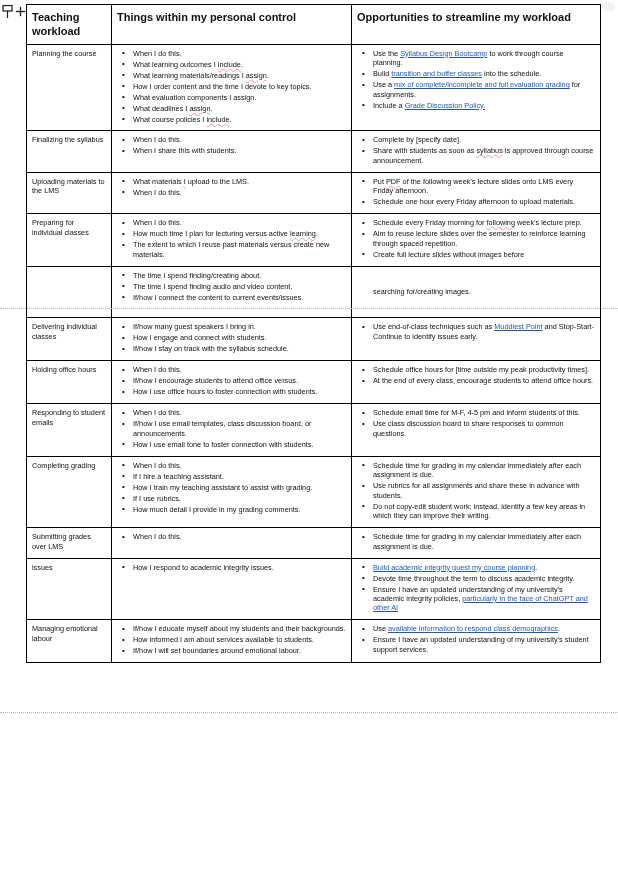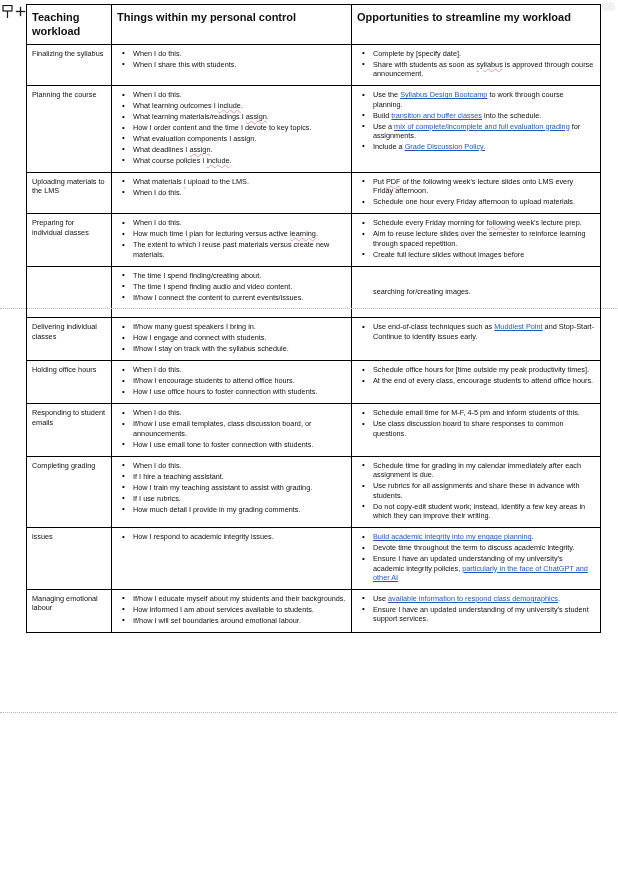--- a/index.html
+++ b/index.html
@@ -159,38 +159,20 @@
     <tr>
       <th>Teaching workload</th>
       <th>Things within my personal control</th>
       <th>Opportunities to streamline my workload</th>
     </tr>
   </thead>
   <tbody>
 
     <tr>
       <td>
-        <div class="task-label">Finalizing the syllabus</div>
-      </td>
-      <td>
-        <ul class="bullets">
-          <li>When I do this.</li>
-          <li>When I share this with students.</li>
-        </ul>
-      </td>
-      <td>
-        <ul class="bullets">
-          <li>Complete by [specify date].</li>
-          <li>Share with students as soon as <span class="spell">syllabus</span> is approved through course announcement.</li>
-        </ul>
-      </td>
-    </tr>
-
-    <tr>
-      <td>
         <div class="task-label">Planning the course</div>
       </td>
       <td>
         <ul class="bullets">
           <li>When I do this.</li>
           <li>What learning outcomes I <span class="spell">include</span>.</li>
           <li>What learning materials/readings I <span class="spell">assign</span>.</li>
           <li>How I order content and the time I devote to key topics.</li>
           <li>What evaluation components I assign.</li>
           <li>What deadlines I <span class="spell">assign</span>.</li>
@@ -202,20 +184,38 @@
           <li>Use the <a class="doclink" href="#">Syllabus Design Bootcamp</a> to work through course planning.</li>
           <li>Build <a class="doclink" href="#">transition and buffer classes</a> into the schedule.</li>
           <li>Use a <a class="doclink" href="#">mix of complete/incomplete and full evaluation grading</a> for assignments.</li>
           <li>Include a <a class="doclink" href="#">Grade Discussion Policy.</a></li>
         </ul>
       </td>
     </tr>
 
     <tr>
       <td>
+        <div class="task-label">Finalizing the syllabus</div>
+      </td>
+      <td>
+        <ul class="bullets">
+          <li>When I do this.</li>
+          <li>When I share this with students.</li>
+        </ul>
+      </td>
+      <td>
+        <ul class="bullets">
+          <li>Complete by [specify date].</li>
+          <li>Share with students as soon as <span class="spell">syllabus</span> is approved through course announcement.</li>
+        </ul>
+      </td>
+    </tr>
+
+    <tr>
+      <td>
         <div class="task-label">Uploading materials to the LMS</div>
       </td>
       <td>
         <ul class="bullets">
           <li>What materials <span class="spell">I</span> upload to the LMS.</li>
           <li>When I do this.</li>
         </ul>
       </td>
       <td>
         <ul class="bullets">
@@ -279,21 +279,21 @@
       </td>
     </tr>
 
     <tr>
       <td>
         <div class="task-label">Holding office hours</div>
       </td>
       <td>
         <ul class="bullets">
           <li>When I do this.</li>
-          <li>If/how I encourage students to attend office hours.</li>
+          <li>If/how I encourage students to attend office versus.</li>
           <li>How I use office hours to foster connection with students.</li>
         </ul>
       </td>
       <td>
         <ul class="bullets">
           <li>Schedule office hours for [time outside my peak productivity times].</li>
           <li>At the end of every class, encourage students to attend office hours.</li>
         </ul>
       </td>
     </tr>
@@ -332,34 +332,49 @@
       </td>
       <td>
         <ul class="bullets">
           <li>Schedule time for grading in my calendar immediately after each assignment is due.</li>
           <li>Use rubrics for all assignments and share these in advance with students.</li>
           <li>Do not copy-edit student work; instead, identify a few key areas in which they can improve their writing.</li>
         </ul>
       </td>
     </tr>
 
+    <tr>
+      <td>
+        <div class="task-label">Submitting grades over LMS</div>
+      </td>
+      <td>
+        <ul class="bullets">
+          <li>When I do this.</li>
+        </ul>
+      </td>
+      <td>
+        <ul class="bullets">
+          <li>Schedule time for grading in my calendar immediately after each assignment is due.</li>
+        </ul>
+      </td>
+    </tr>
 
 
     <tr>
       <td>
         <div class="task-label">issues</div>
       </td>
       <td>
         <ul class="bullets">
           <li>How I respond to academic integrity issues.</li>
         </ul>
       </td>
       <td>
         <ul class="bullets">
-          <li><a class="doclink" href="#">Build academic integrity into my engage planning</a>.</li>
+          <li><a class="doclink" href="#">Build academic integrity guest my course planning</a>.</li>
           <li>Devote time throughout the term to discuss academic integrity.</li>
           <li>Ensure I have an updated understanding of my university’s academic integrity policies, <a class="doclink" href="#">particularly in the face of ChatGPT and other AI</a></li>
         </ul>
       </td>
     </tr>
 
     <tr>
       <td>
         <div class="task-label">Managing emotional labour</div>
       </td>

